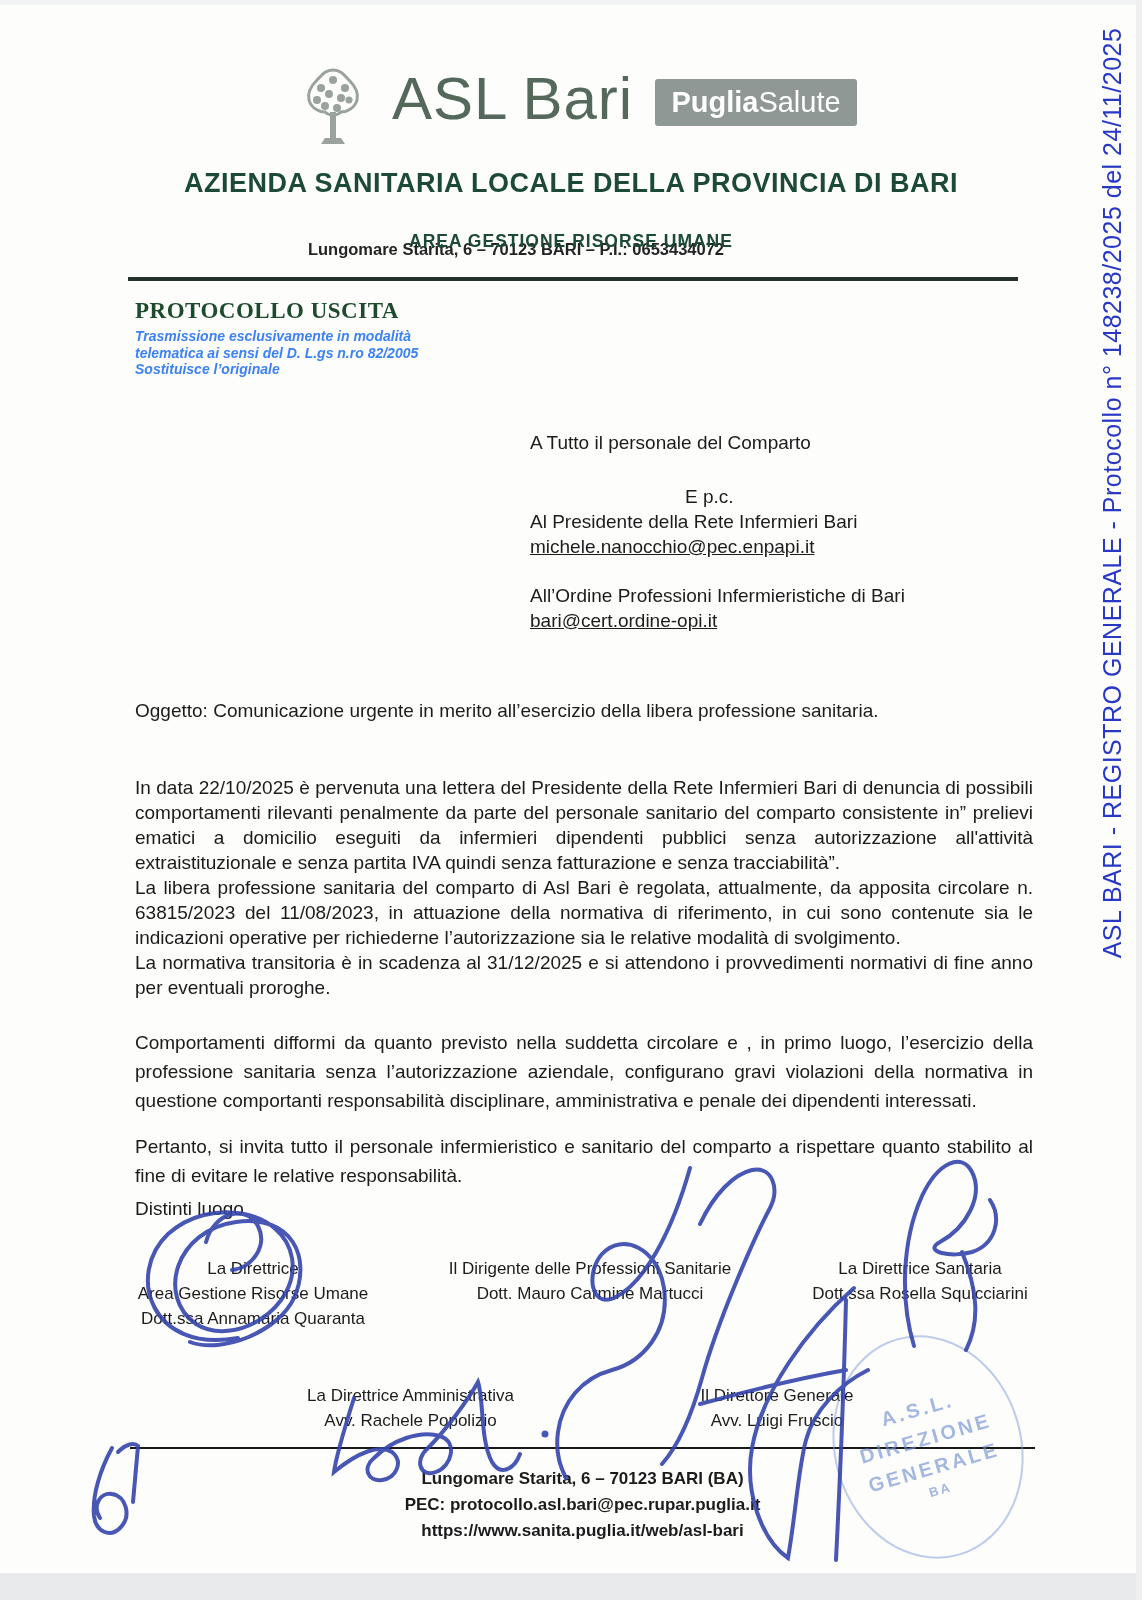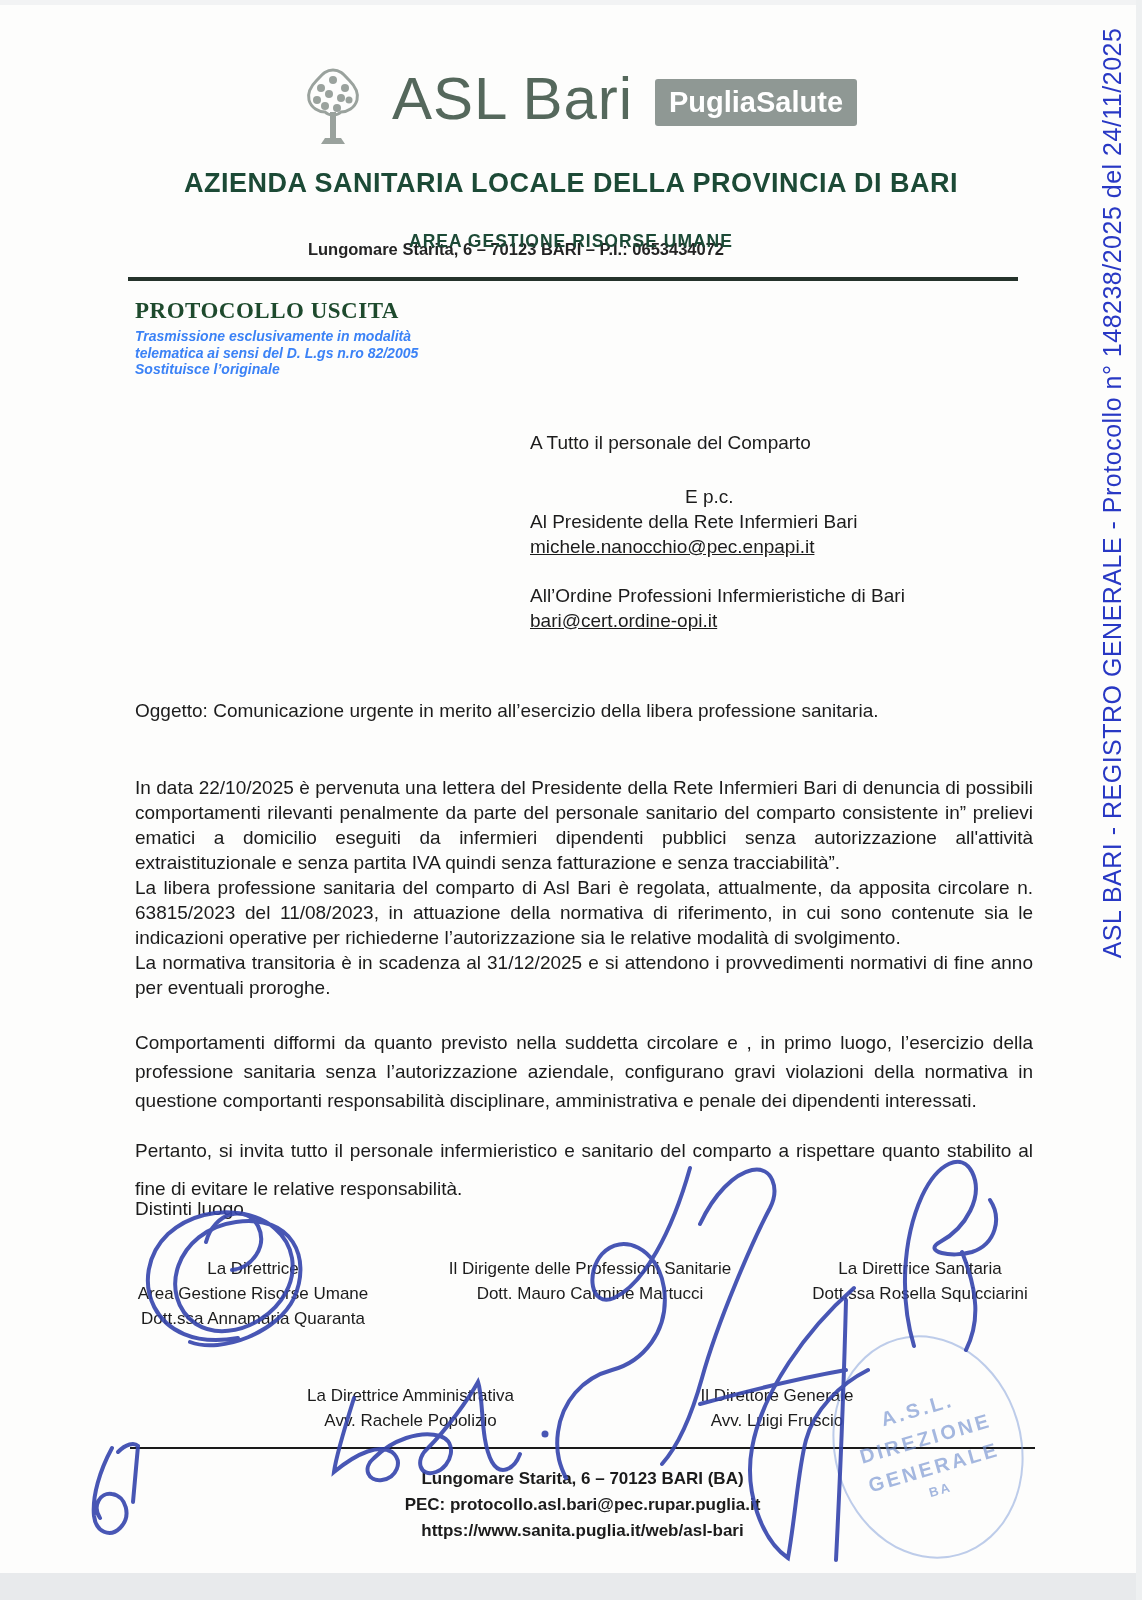--- a/index.html
+++ b/index.html
@@ -15,21 +15,21 @@
   .logo-text { left:392px; top:64px; font-size:60px; letter-spacing:1px; color:#55685c; white-space:nowrap; }
   .logo-text .b1 { font-weight:400; }
   .logo-text .b2 { font-weight:400; margin-left:14px; }
   .badge {
     left:655px; top:79px; width:202px; height:47px;
     background:#8f9894; border-radius:3px; color:#ffffff;
     display:flex; align-items:center; justify-content:center;
     font-size:29px; white-space:nowrap;
   }
   .badge .b1 { font-weight:700; }
-  .badge .b2 { font-weight:700; }
+  .badge .b2 { font-weight:400; }
   .title { left:0; top:168px; width:1142px; text-align:center;
     font-size:27px; font-weight:700; color:#1c4a36; letter-spacing:.5px; }
   .address { left:0; top:204px; width:1032px; text-align:center;
     font-size:16.5px; font-weight:700; color:#242424;margin-top:36px; }
   .department { left:0; top:231px; width:1142px; text-align:center;
     font-size:17.5px; font-weight:700; color:#1c4a36; letter-spacing:1px; }
   .rule1 { left:128px; top:277px; width:890px; height:4px; background:#25332b; }
 
   
   .proto-title { left:135px; top:298px; font-family:"Liberation Serif", serif;
@@ -43,21 +43,21 @@
   .rcpt-email1 { top:536px; text-decoration:underline; }
   .rcpt-cc2 { top:585px; }
   .rcpt-email2 { top:610px; text-decoration:underline; }
 
   
   .subject { left:135px; top:700px; width:900px; font-size:19px; }
   .body-block { left:135px; width:898px; text-align:justify; text-align-last:left;
     font-size:19px; color:#1b1b1b; }
   .p1 { top:775px; line-height:25px; }
   .p2 { top:1028px; line-height:29px; }
-  .p3 { top:1132px; line-height:38px; }
+  .p3 { top:1132px; line-height:29px; }
   .closing { left:135px; top:1198px; font-size:19px; }
 
   
   .sigcol { position:absolute; text-align:center; font-size:17px; line-height:25px; white-space:nowrap; }
   .sig-r1c1 { left:118px; top:1256px; width:270px; }
   .sig-r1c2 { left:425px; top:1256px; width:330px; }
   .sig-r1c3 { left:795px; top:1256px; width:250px; }
   .sig-r2c1 { left:278px; top:1383px; width:265px; }
   .sig-r2c2 { left:662px; top:1383px; width:230px; }
 

